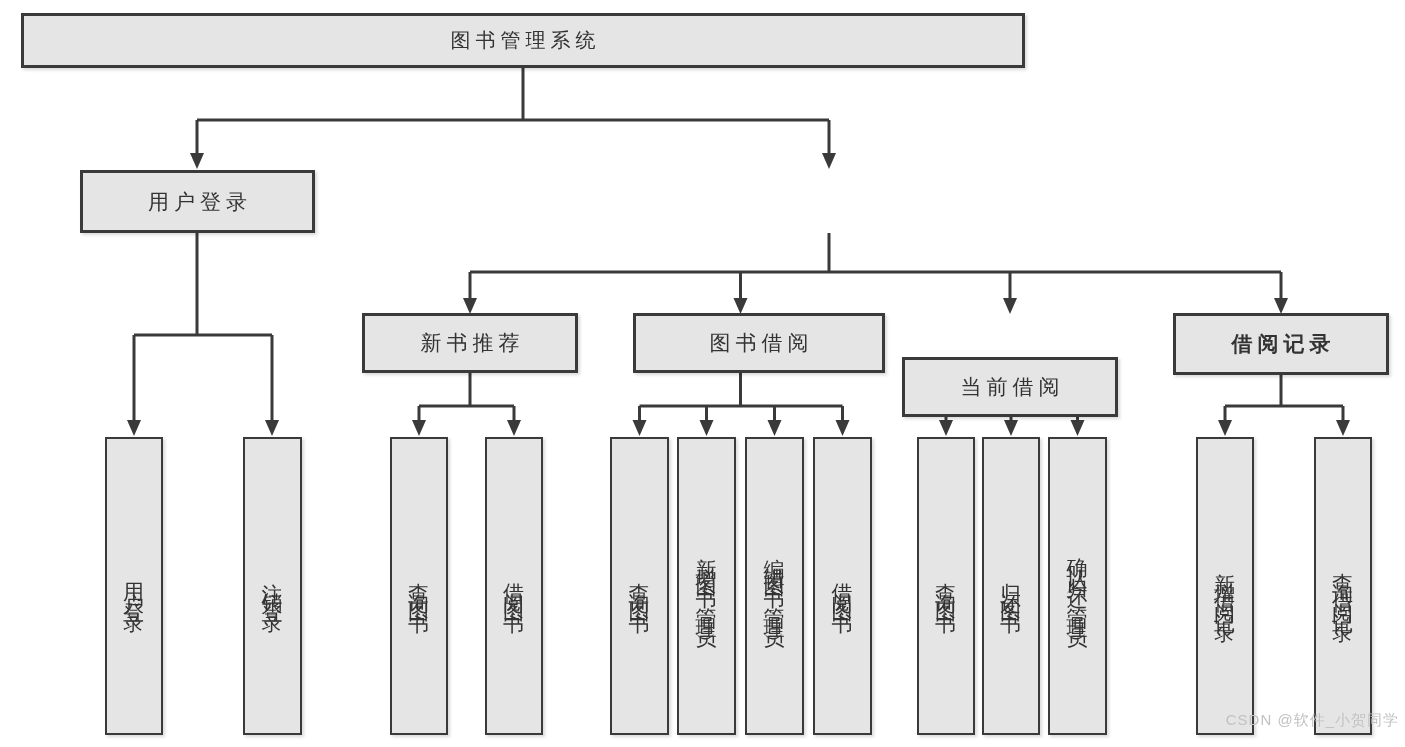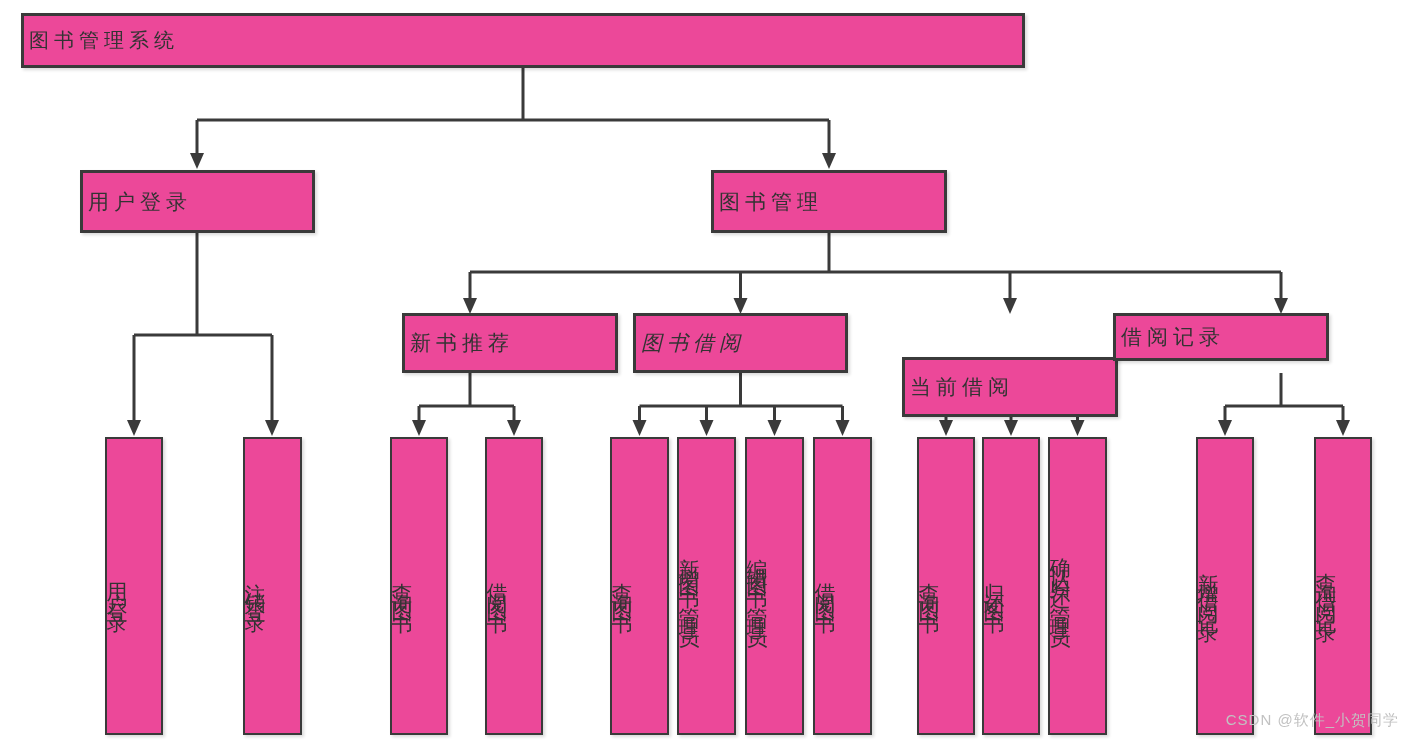--- a/index.html
+++ b/index.html
@@ -32,25 +32,25 @@
     stroke-width:3;
     fill:none;
   }
   .connectors polygon{
     fill:var(--line);
     stroke:none;
   }
   .box{
     position:absolute;
     box-sizing:border-box;
-    background:#ec4899;
+    background:#e5e5e5;
     border:3px solid var(--line);
     display:flex;
     align-items:center;
-    justify-content:flex-start;
+    justify-content:center;
     color:var(--text);
     box-shadow:2px 2px 3px rgba(0,0,0,0.15);
   }
   .box.h{
     font-size:21px;
     letter-spacing:5px;
     text-indent:5px;
     white-space:nowrap;
   }
   .box.root{ font-size:20px; }
@@ -124,34 +124,31 @@
     </g>
   </svg>
 
   <div class="box h root" style="left:21px;top:13px;width:1004px;height:55px;">
     <span>图书管理系统</span>
   </div>
 
   <div class="box h" style="left:80px;top:170px;width:235px;height:63px;">
     <span>用户登录</span>
   </div>
-  <div class="box h" style="left:711px;top:170px;width:236px;height:63px;">
-    <span>图书管理</span>
-  </div>
 
-  <div class="box h" style="left:362px;top:313px;width:216px;height:60px;margin-left:40px;">
+  <div class="box h" style="left:362px;top:313px;width:216px;height:60px;">
     <span>新书推荐</span>
   </div>
-  <div class="box h" style="left:633px;top:313px;width:215px;height:60px;font-style:italic;">
+  <div class="box h" style="left:633px;top:313px;width:252px;height:60px;">
     <span>图书借阅</span>
   </div>
   <div class="box h" style="left:902px;top:313px;width:216px;height:60px;margin-top:44px;">
     <span>当前借阅</span>
   </div>
-  <div class="box h" style="left:1113px;top:313px;width:216px;height:48px;">
+  <div class="box h" style="left:1173px;top:313px;width:216px;height:62px;font-weight:bold;">
     <span>借阅记录</span>
   </div>
 
   <div class="box leaf" style="left:105px;top:437px;width:58px;height:298px;">
     <span class="vtext">用户登录</span>
   </div>
   <div class="box leaf" style="left:243px;top:437px;width:59px;height:298px;">
     <span class="vtext">注销登录</span>
   </div>
   <div class="box leaf" style="left:390px;top:437px;width:58px;height:298px;">

